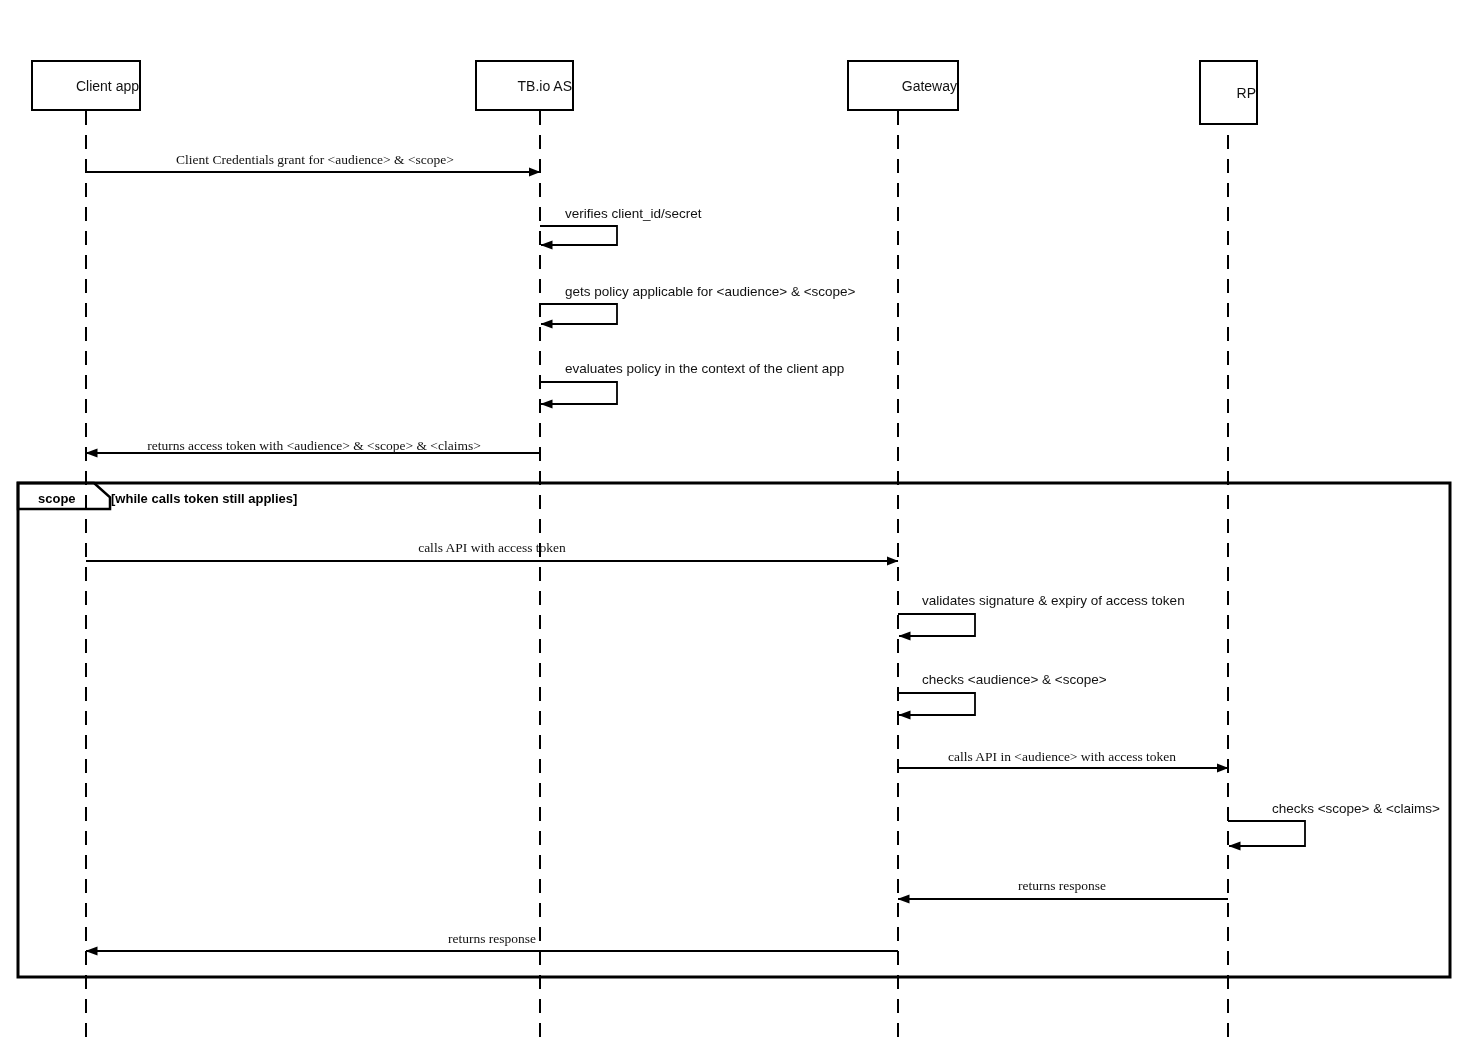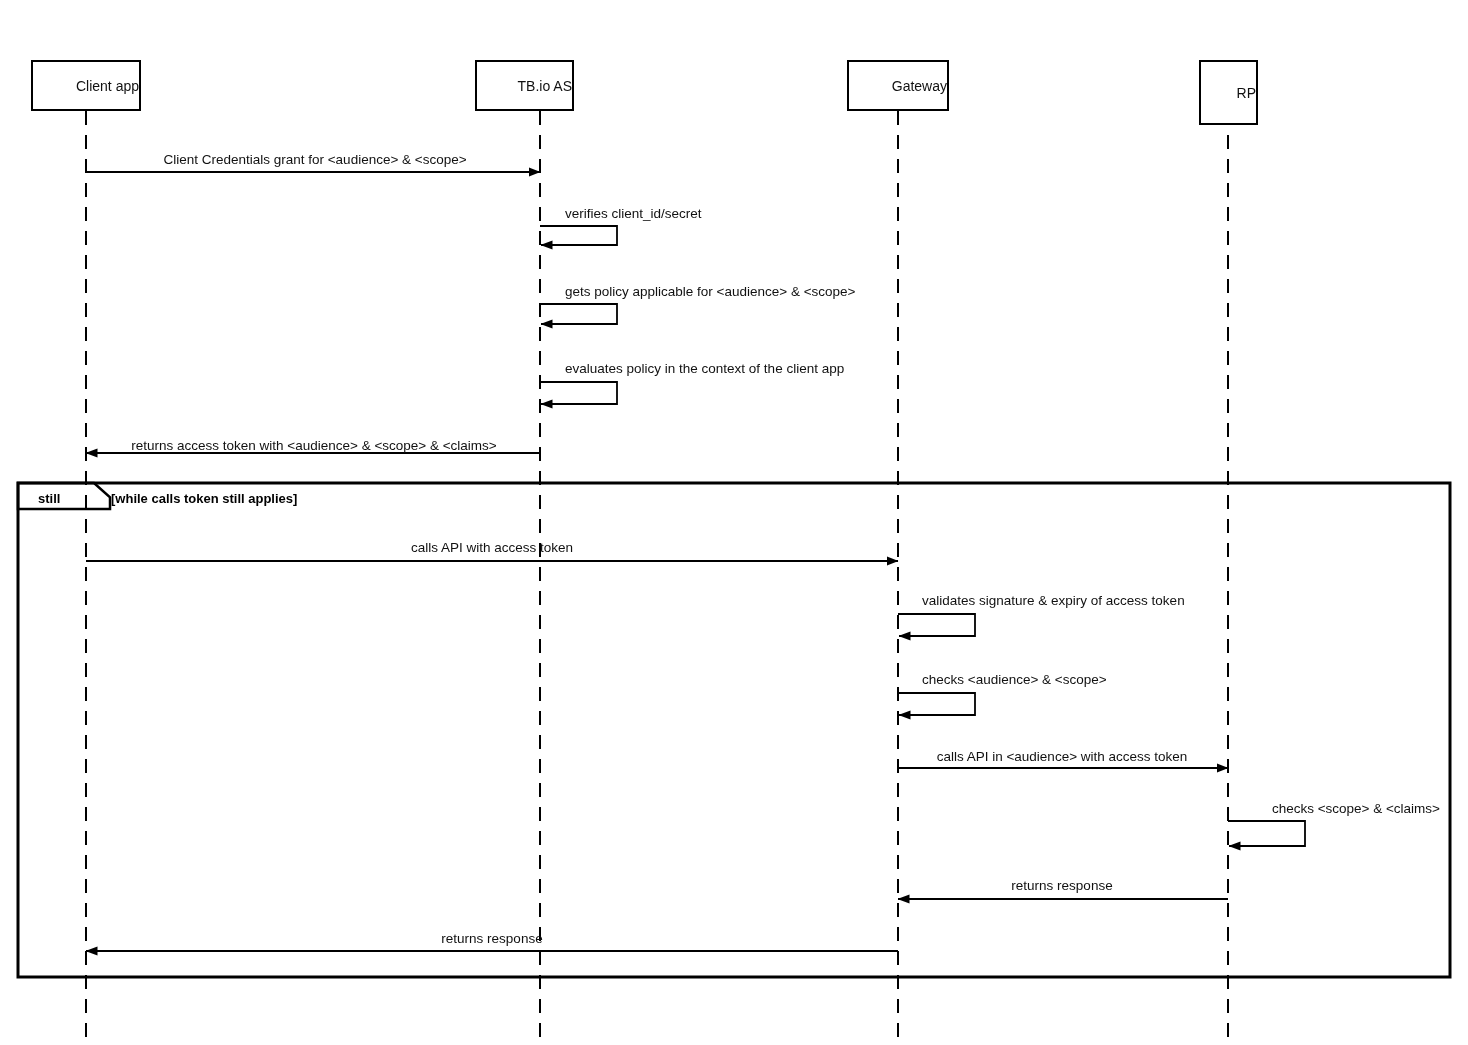--- a/index.html
+++ b/index.html
@@ -44,21 +44,21 @@
     font-size: 14px;
     color: #111111;
   }
   .msg-label {
     position: absolute;
     font-size: 13.5px;
     color: #111111;
     white-space: nowrap;
     line-height: 1;
   }
-  .msg-label.center { transform: translateX(-50%); }
+  .msg-label.center { transform: translateX(-50%); font-family: Liberation Serif, serif; }
   .msg-label.rightal { transform: translateX(-100%); }
   .loop-tab-label {
     position: absolute;
     font-size: 13px;
     font-weight: bold;
     color: #000000;
     white-space: nowrap;
   }
   .loop-cond-label {
     position: absolute;
@@ -106,29 +106,29 @@
       </g>
   </svg>
 
   <div id="participants-layer">
       <div class="participant-box" style="left: 31px; top: 60px; width: 110px; height: 51px;">
         <span>Client app</span>
       </div>
       <div class="participant-box" style="left: 475px; top: 60px; width: 99px; height: 51px;">
         <span>TB.io AS</span>
       </div>
-      <div class="participant-box" style="left: 847px; top: 60px; width: 102px; height: 51px;">
+      <div class="participant-box" style="left: 847px; top: 60px; width: 112px; height: 51px;">
         <span>Gateway</span>
       </div>
       <div class="participant-box" style="left: 1199px; top: 60px; width: 59px; height: 65px;">
         <span>RP</span>
       </div>
     </div>
   <div id="labels-layer">
-      <div class="loop-tab-label" style="left: 38px; top: 491px;">still</div>
+      <div class="loop-tab-label" style="left: 38px; top: 491px;">scope</div>
       <div class="loop-cond-label" style="left: 111px; top: 491px;">[while calls token still applies]</div>
       <div class="msg-label center" style="left: 315px; top: 153px;">Client Credentials grant for &lt;audience&gt; &amp; &lt;scope&gt;</div>
       <div class="msg-label" style="left: 565px; top: 207px;">verifies client_id/secret</div>
       <div class="msg-label" style="left: 565px; top: 285px;">gets policy applicable for &lt;audience&gt; &amp; &lt;scope&gt;</div>
       <div class="msg-label" style="left: 565px; top: 362px;">evaluates policy in the context of the client app</div>
       <div class="msg-label center" style="left: 314px; top: 439px;">returns access token with &lt;audience&gt; &amp; &lt;scope&gt; &amp; &lt;claims&gt;</div>
       <div class="msg-label center" style="left: 492px; top: 541px;">calls API with access token</div>
       <div class="msg-label" style="left: 922px; top: 594px;">validates signature &amp; expiry of access token</div>
       <div class="msg-label" style="left: 922px; top: 673px;">checks &lt;audience&gt; &amp; &lt;scope&gt;</div>
       <div class="msg-label center" style="left: 1062px; top: 750px;">calls API in &lt;audience&gt; with access token</div>

